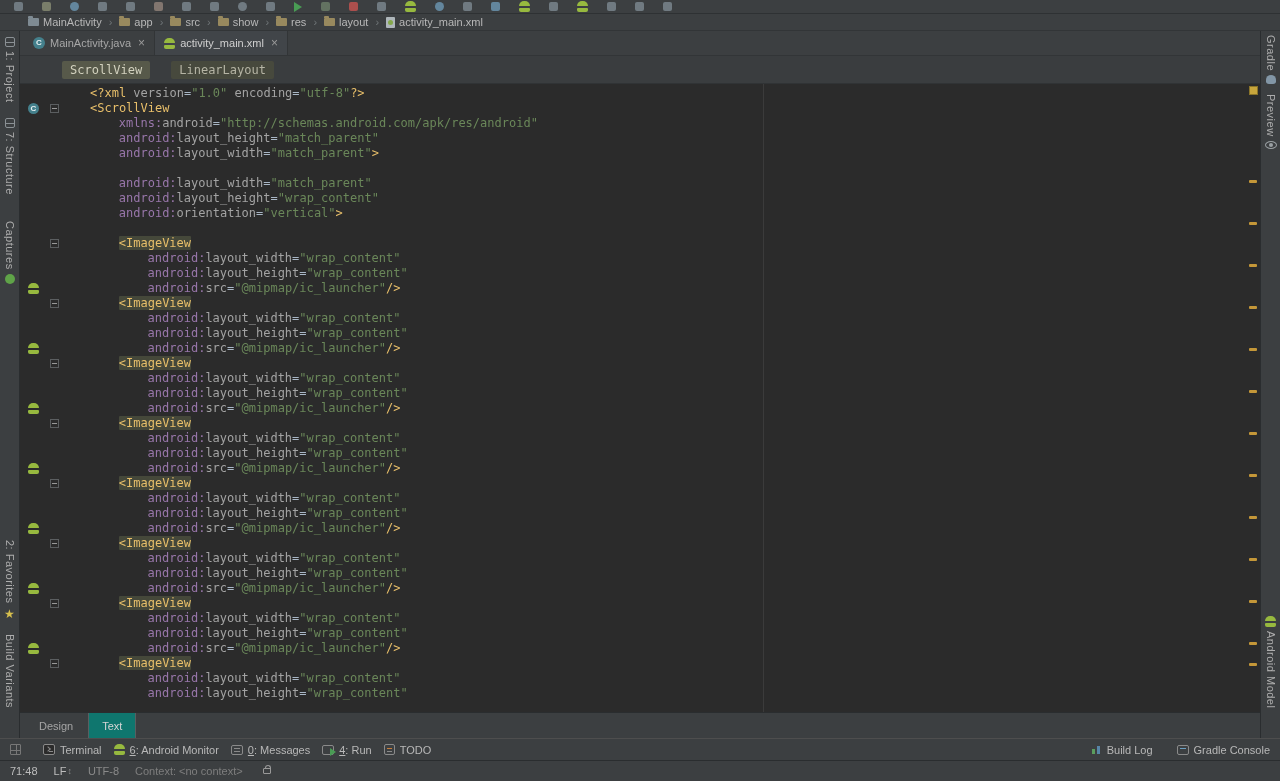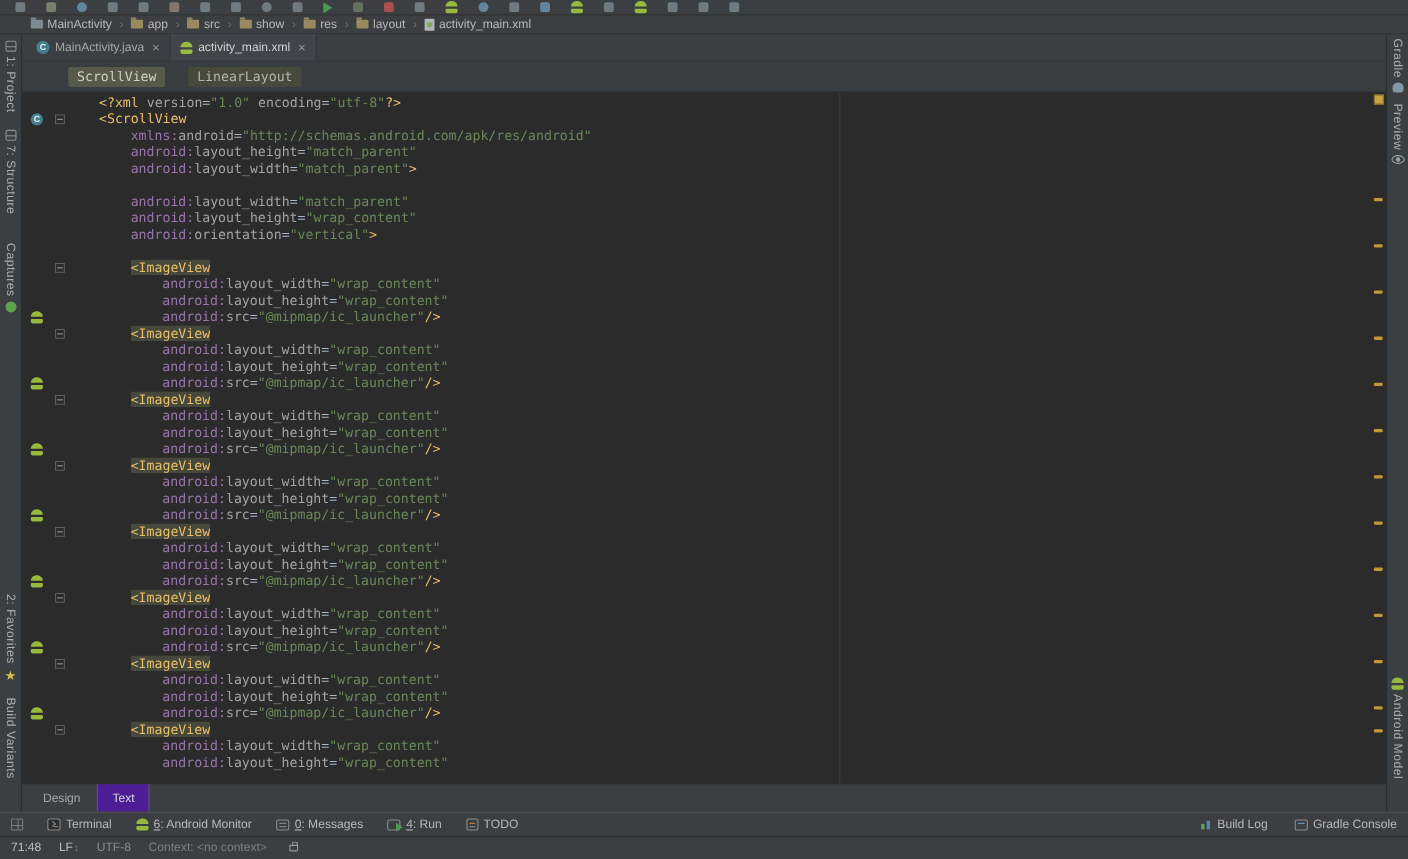--- a/index.html
+++ b/index.html
@@ -85,21 +85,21 @@
   .tk-o{color:#A9B7C6}
   .tk-hl{background:#45483A;border-radius:1px}
   .margin-line{position:absolute;left:743px;top:0;bottom:0;width:1px;background:#3B3B3B}
   .stripe-marks{position:absolute;top:0;right:0;bottom:0;width:14px}
   .stripe-square{position:absolute;top:2px;right:2px;width:9px;height:9px;border:1px solid #8A7429}
   .tick{position:absolute;right:3px;width:8px;height:3px;border-radius:1px}
 
   
   .bottom-tabs{height:26px;flex:none;background:#3C3F41;border-top:1px solid #2A2D2F;display:flex;align-items:stretch;padding-left:6px;gap:2px}
   .btab{display:flex;align-items:center;padding:0 13px;color:#A5A5A5;cursor:default}
-  .btab.active{background:#4c1d95;color:#D5D5D5;border-left:1px solid #5A5E60;border-right:1px solid #5A5E60}
+  .btab.active{background:#0f766e;color:#D5D5D5;border-left:1px solid #5A5E60;border-right:1px solid #5A5E60}
 
   
   .tool-bar{height:22px;flex:none;background:#3C3F41;border-top:1px solid #4E4E4E;display:flex;align-items:center;padding:0 10px;gap:22px;color:#B8B8B8}
   .tw-btn{display:flex;align-items:center;gap:5px;cursor:default}
   .tw-spacer{flex:1}
   .mn{text-decoration:underline}
   .icon-grid{width:11px;height:11px;border:1px solid #777;border-radius:1px;background:linear-gradient(#777,#777) 5px 0/1px 11px no-repeat,linear-gradient(#777,#777) 0 5px/11px 1px no-repeat;flex:none}
   .icon-terminal{width:12px;height:11px;background:#2B2B2B;border:1px solid #8A8A8A;border-radius:2px;position:relative;flex:none}
   .icon-terminal::before{content:"";position:absolute;left:2px;top:2px;width:3px;height:3px;border-left:1px solid #8A8A8A;border-bottom:1px solid #8A8A8A;transform:rotate(-135deg)}
   .icon-terminal::after{content:"";position:absolute;left:5px;bottom:2px;width:4px;height:1px;background:#8A8A8A}
@@ -319,21 +319,21 @@
           <div class="vbtn" data-name="tool-button-android-model">
             <span class="robot" data-name="android-robot-icon"></span>
             <span class="vlabel" data-name="tool-button-label">Android Model</span>
           </div>
         </div>
     </div>
   </div>
 
   <div class="tool-bar" data-name="tool-window-bar">
     <span class="icon-grid" data-name="tool-window-switcher-icon"></span>
-    <div class="tool-bar-left" data-name="tool-bar-left" style="display:flex;gap:22px;align-items:center">
+    <div class="tool-bar-left" data-name="tool-bar-left" style="display:flex;gap:12px;align-items:center">
         <div class="tw-btn" data-name="tool-window-button-Terminal">
           <span class="icon-terminal" data-name="terminal-icon"></span>
           <span class="tw-label" data-name="tool-window-button-label">Terminal</span>
         </div>
         <div class="tw-btn" data-name="tool-window-button-6: Android Monitor">
           <span class="robot" data-name="android-robot-icon"></span>
           <span class="tw-label" data-name="tool-window-button-label"><span class="mn" data-name="mnemonic">6</span>: Android Monitor</span>
         </div>
         <div class="tw-btn" data-name="tool-window-button-0: Messages">
           <span class="icon-messages" data-name="messages-icon"></span>

